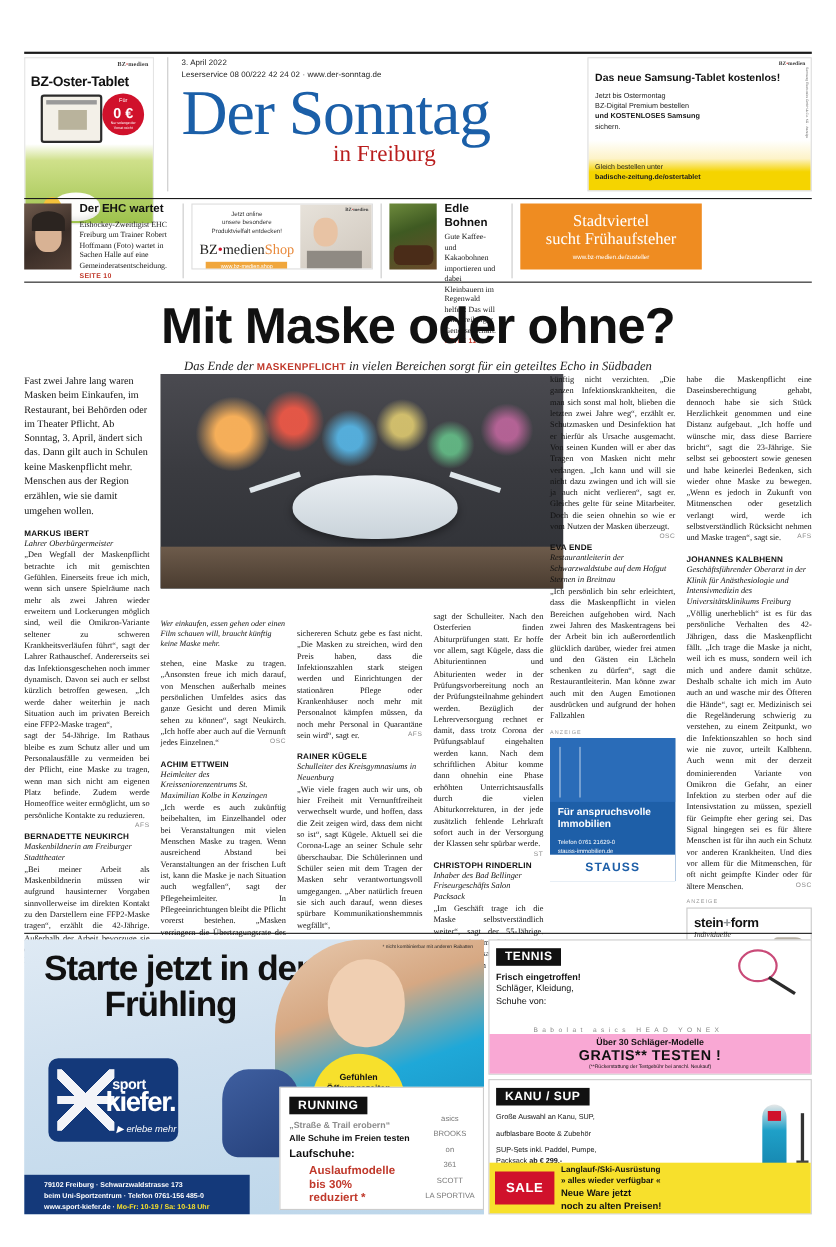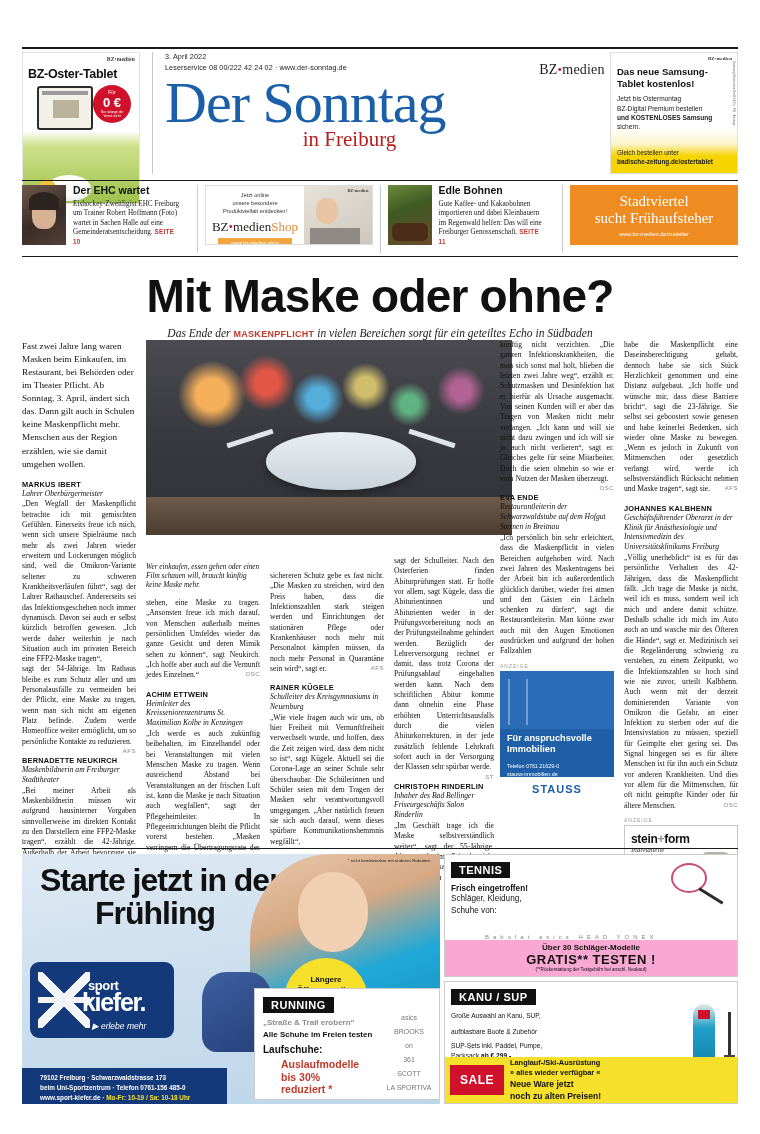--- a/index.html
+++ b/index.html
@@ -67,21 +67,21 @@
   .mh-ad h3 { font-family:"Liberation Sans",sans-serif; font-size:9.5px; font-weight:700; color:#111; line-height:1.22; margin-top:8px; }
   .mh-ad p { font-family:"Liberation Sans",sans-serif; font-size:6.6px; color:#222; line-height:1.42; margin-top:5px; }
   .mh-ad p b { font-weight:700; }
   .mh-ad-cta { position:absolute; left:6px; bottom:6px; right:6px; font-family:"Liberation Sans",sans-serif; font-size:6.4px; color:#1a1a1a; line-height:1.4;}
   .mh-ad-cta b { font-weight:700; }
   .mh-ad-side { position:absolute; right:1px; top:8px; font-size:3px; color:#666; writing-mode: vertical-rl; font-family:"Liberation Sans",sans-serif;}
 
   
   .teaser-rule-top { position:absolute; left:22px; top:180px; width:716px; height:1px; background:#1a1a1a; }
   .teaser-rule-bot { position:absolute; left:22px; top:256px; width:716px; height:1px; background:#1a1a1a; }
-  .teasers { position:absolute; left:22px; top:185px; width:716px; height:68px; display:flex; }
+  .teasers { position:absolute; left:22px; top:185px; width:616px; height:68px; display:flex; }
   .t-photo { width:44px; height:60px; background:#5a4a42; position:relative; overflow:hidden; }
   .t-photo.ehc { background:linear-gradient(150deg,#6f5a4c 0%,#3a2d27 55%,#534036 100%); }
   .t-photo.ehc::after{content:"";position:absolute;left:10px;top:14px;width:24px;height:30px;border-radius:45% 45% 40% 40%;background:#d8b294;}
   .t-photo.ehc::before{content:"";position:absolute;left:7px;top:7px;width:30px;height:18px;border-radius:50% 50% 0 0;background:#2b2420;z-index:2;}
   .t-photo.beans { background:linear-gradient(160deg,#6d8a3c 0%,#3f5a22 40%,#6b4a2a 100%); }
   .t-photo.beans::after{content:"";position:absolute;left:4px;bottom:4px;width:36px;height:18px;border-radius:6px;background:#4a2c18;}
   .t-text { flex:1; padding-left:7px; padding-right:7px; }
   .t-title { font-family:"Liberation Sans",sans-serif; font-size:10.5px; font-weight:700; color:#111; line-height:1.1; }
   .t-body { font-family:"Liberation Serif",serif; font-size:7.2px; color:#1a1a1a; line-height:1.32; margin-top:3px; }
   .t-page { font-family:"Liberation Sans",sans-serif; font-size:6.3px; font-weight:700; color:#c0392b; letter-spacing:.3px; }
@@ -177,21 +177,21 @@
   .ad-stein .stone { position:absolute; right:4px; top:26px; width:30px; height:34px; background:#b9b2a6; border-radius:4px 10px 3px 3px; }
   .ad-stein .stone2 { position:absolute; right:6px; top:54px; width:38px; height:8px; background:#9c958a; }
 
   
   .bottom-rule { position:absolute; left:22px; top:848px; width:716px; height:1px; background:#1a1a1a; }
   .ads { position:absolute; left:22px; top:854px; width:716px; height:250px; display:flex; gap:4px; }
 
   .ad-kiefer { width:418px; position:relative; background:linear-gradient(170deg,#dfeaf4 0%,#cfe0ef 40%,#bcd6ea 100%); overflow:hidden; }
   .ad-kiefer h2 { font-family:"Liberation Sans",sans-serif; font-weight:700; color:#111; font-size:32px; line-height:1.02; padding:10px 0 0 18px; letter-spacing:-1px;}
   .ad-kiefer h2 .l2 { display:block; margin-left:55px; }
-  .kiefer-logo { position:absolute; left:8px; top:108px; width:144px; height:76px; background:#14397a; border-radius:9px; }
+  .kiefer-logo { position:absolute; left:22px; top:108px; width:118px; height:76px; background:#14397a; border-radius:9px; }
   .kiefer-logo .star { position:absolute; left:8px; top:10px; width:52px; height:56px;
     background:
       linear-gradient(45deg, transparent 44%, #fff 44% 56%, transparent 56%),
       linear-gradient(-45deg, transparent 44%, #fff 44% 56%, transparent 56%),
       linear-gradient(0deg, transparent 44%, #fff 44% 56%, transparent 56%);
     opacity:.95;
   }
   .kiefer-logo .sport { position:absolute; left:58px; top:16px; font-family:"Liberation Sans",sans-serif; font-size:13px; font-weight:700; color:#fff; letter-spacing:-.4px;}
   .kiefer-logo .kief { position:absolute; left:52px; top:26px; font-family:"Liberation Sans",sans-serif; font-size:25px; font-weight:700; color:#fff; letter-spacing:-1.3px;}
   .kiefer-logo .erlebe { position:absolute; left:62px; bottom:7px; font-family:"Liberation Sans",sans-serif; font-style:italic; font-size:8.5px; color:#fff; }
@@ -278,21 +278,20 @@
     <div class="mh-divider"></div>
 
     <div class="mh-center">
       <div class="mh-date">3. April 2022</div>
       <div class="mh-service">Leserservice 08 00/222 42 24 02 · www.der-sonntag.de</div>
       <div class="mh-logo">Der Sonntag</div>
       <div class="mh-sub">in Freiburg</div>
     </div>
 
     <div class="mh-right">
-      <div class="mh-bzmedien">BZ<span class="dot">•</span>medien</div>
       <div class="mh-ad">
         <div class="mh-ad-tag">BZ<span class="dot">•</span>medien</div>
         <h3>Das neue Samsung-Tablet kostenlos!</h3>
         <p>
           <span>Jetzt bis Ostermontag</span><br>
           <span>BZ-Digital Premium bestellen</span><br>
           <b>und KOSTENLOSES Samsung</b><br>
           <b></b><span> sichern.</span>
         </p>
         <div class="mh-ad-cta">
@@ -380,21 +379,21 @@
       </div>
 
       <div class="who" style="clear:both">BERNADETTE NEUKIRCH</div>
       <div class="role">Maskenbildnerin am Freiburger Stadttheater</div>
       <div class="body">„Bei meiner Arbeit als Maskenbildnerin müssen wir aufgrund hausinterner Vorgaben sinnvollerweise im direkten Kontakt zu den Darstellern eine FFP2-Maske tragen“, erzählt die 42-Jährige. Außerhalb der Arbeit bevorzuge sie es, in Situationen, in denen viele Personen nah beieinander</div>
     </div>
 
     <div class="col c2" style="top:198px">
       <div class="caption">Wer einkaufen, essen gehen oder einen Film schauen will, braucht künftig keine Maske mehr.</div>
       <div class="body" style="margin-top:9px">
-        <span>stehen, eine Maske zu tragen. „Ansonsten freue ich mich darauf, von Menschen außerhalb meines persönlichen Umfeldes wieder das ganze Gesicht und deren Mimik sehen zu können“, sagt Neukirch. „Ich hoffe aber auch auf die Vernunft jedes Einzelnen.“</span>
+        <span>stehen, eine Maske zu tragen. „Ansonsten freue ich mich darauf, von Menschen außerhalb meines persönlichen Umfeldes asics das ganze Gesicht und deren Mimik sehen zu können“, sagt Neukirch. „Ich hoffe aber auch auf die Vernunft jedes Einzelnen.“</span>
         <span class="sig">OSC</span>
       </div>
       <div class="who" style="clear:both">ACHIM ETTWEIN</div>
       <div class="role">Heimleiter des Kreisseniorenzentrums St. Maximilian Kolbe in Kenzingen</div>
       <div class="body">„Ich werde es auch zukünftig beibehalten, im Einzelhandel oder bei Veranstaltungen mit vielen Menschen Maske zu tragen. Wenn ausreichend Abstand bei Veranstaltungen an der frischen Luft ist, kann die Maske je nach Situation auch wegfallen“, sagt der Pflegeheimleiter. In Pflegeeinrichtungen bleibt die Pflicht vorerst bestehen. „Masken verringern die Übertragungsrate des Virus ganz erheblich“, erklärt Ettwein. Einen einfacheren und</div>
     </div>
 
     <div class="col c3" style="top:198px">
       <div class="caption">&nbsp;</div>
       <div class="body" style="margin-top:24px">
@@ -406,21 +405,21 @@
       <div class="body">„Wie viele fragen auch wir uns, ob hier Freiheit mit Vernunftfreiheit verwechselt wurde, und hoffen, dass die Zeit zeigen wird, dass dem nicht so ist“, sagt Kügele. Aktuell sei die Corona-Lage an seiner Schule sehr überschaubar. Die Schülerinnen und Schüler seien mit dem Tragen der Masken sehr verantwortungsvoll umgegangen. „Aber natürlich freuen sie sich auch darauf, wenn dieses spürbare Kommunikationshemmnis wegfällt“,</div>
     </div>
 
     <div class="col c4" style="top:198px; width:100px">
       <div class="caption">&nbsp;</div>
       <div class="body" style="margin-top:9px">
         <span>sagt der Schulleiter. Nach den Osterferien finden Abiturprüfungen statt. Er hoffe vor allem, sagt Kügele, dass die Abiturientinnen und Abiturienten weder in der Prüfungsvorbereitung noch an der Prüfungsteilnahme gehindert werden. Bezüglich der Lehrerversorgung rechnet er damit, dass trotz Corona der Prüfungsablauf eingehalten werden kann. Nach dem schriftlichen Abitur komme dann ohnehin eine Phase erhöhten Unterrichtsausfalls durch die vielen Abiturkorrekturen, in der jede zusätzlich fehlende Lehrkraft sofort auch in der Versorgung der Klassen sehr spürbar werde.</span>
         <span class="sig">ST</span>
       </div>
       <div class="who" style="clear:both">CHRISTOPH RINDERLIN</div>
-      <div class="role">Inhaber des Bad Bellinger Friseurgeschäfts Salon Rinderlin</div>
+      <div class="role">Inhaber des Bad Bellinger Friseurgeschäfts Salon Packsack</div>
       <div class="body">„Im Geschäft trage ich die Maske selbstverständlich weiter“, sagt der 55-Jährige. Aber auch im Privatbereich, etwa beim Einkaufen, will er auf die Maske auch</div>
     </div>
 
     <div class="col c5">
       <div class="body">
         <span>künftig nicht verzichten. „Die ganzen Infektionskrankheiten, die man sich sonst mal holt, blieben die letzten zwei Jahre weg“, erzählt er. Schutzmasken und Desinfektion hat er hierfür als Ursache ausgemacht. Von seinen Kunden will er aber das Tragen von Masken nicht mehr verlangen. „Ich kann und will sie nicht dazu zwingen und ich will sie ja auch nicht verlieren“, sagt er. Gleiches gelte für seine Mitarbeiter. Doch die seien ohnehin so wie er vom Nutzen der Masken überzeugt.</span>
         <span class="sig">OSC</span>
       </div>
       <div class="who" style="clear:both">EVA ENDE</div>
       <div class="role">Restaurantleiterin der Schwarzwaldstube auf dem Hofgut Sternen in Breitnau</div>
@@ -483,21 +482,21 @@
         <span>Starte jetzt in den</span>
         <span class="l2">Frühling</span>
       </h2>
       <div class="kiefer-logo">
         <div class="star"></div>
         <div class="sport">sport</div>
         <div class="kief">kiefer.</div>
         <div class="erlebe">▶ <span>erlebe mehr</span></div>
       </div>
       <div class="kiefer-bubble">
-        <div class="b1">Längere</div>
+        <div class="b1">Gefühlen</div>
         <div class="b1">Öffnungszeiten</div>
         <div class="b2">+ alles an einem Ort:</div>
         <div class="b3">Verkauf + Verleih</div>
         <div class="b3">im Hauptgeschäft</div>
       </div>
       <div class="kiefer-foot">
         <span>79102 Freiburg · Schwarzwaldstrasse 173</span><br>
         <span>beim Uni-Sportzentrum · Telefon 0761-156 485-0</span><br>
         <span>www.sport-kiefer.de · </span><span class="y">Mo-Fr: 10-19 / Sa: 10-18 Uhr</span>
       </div>

